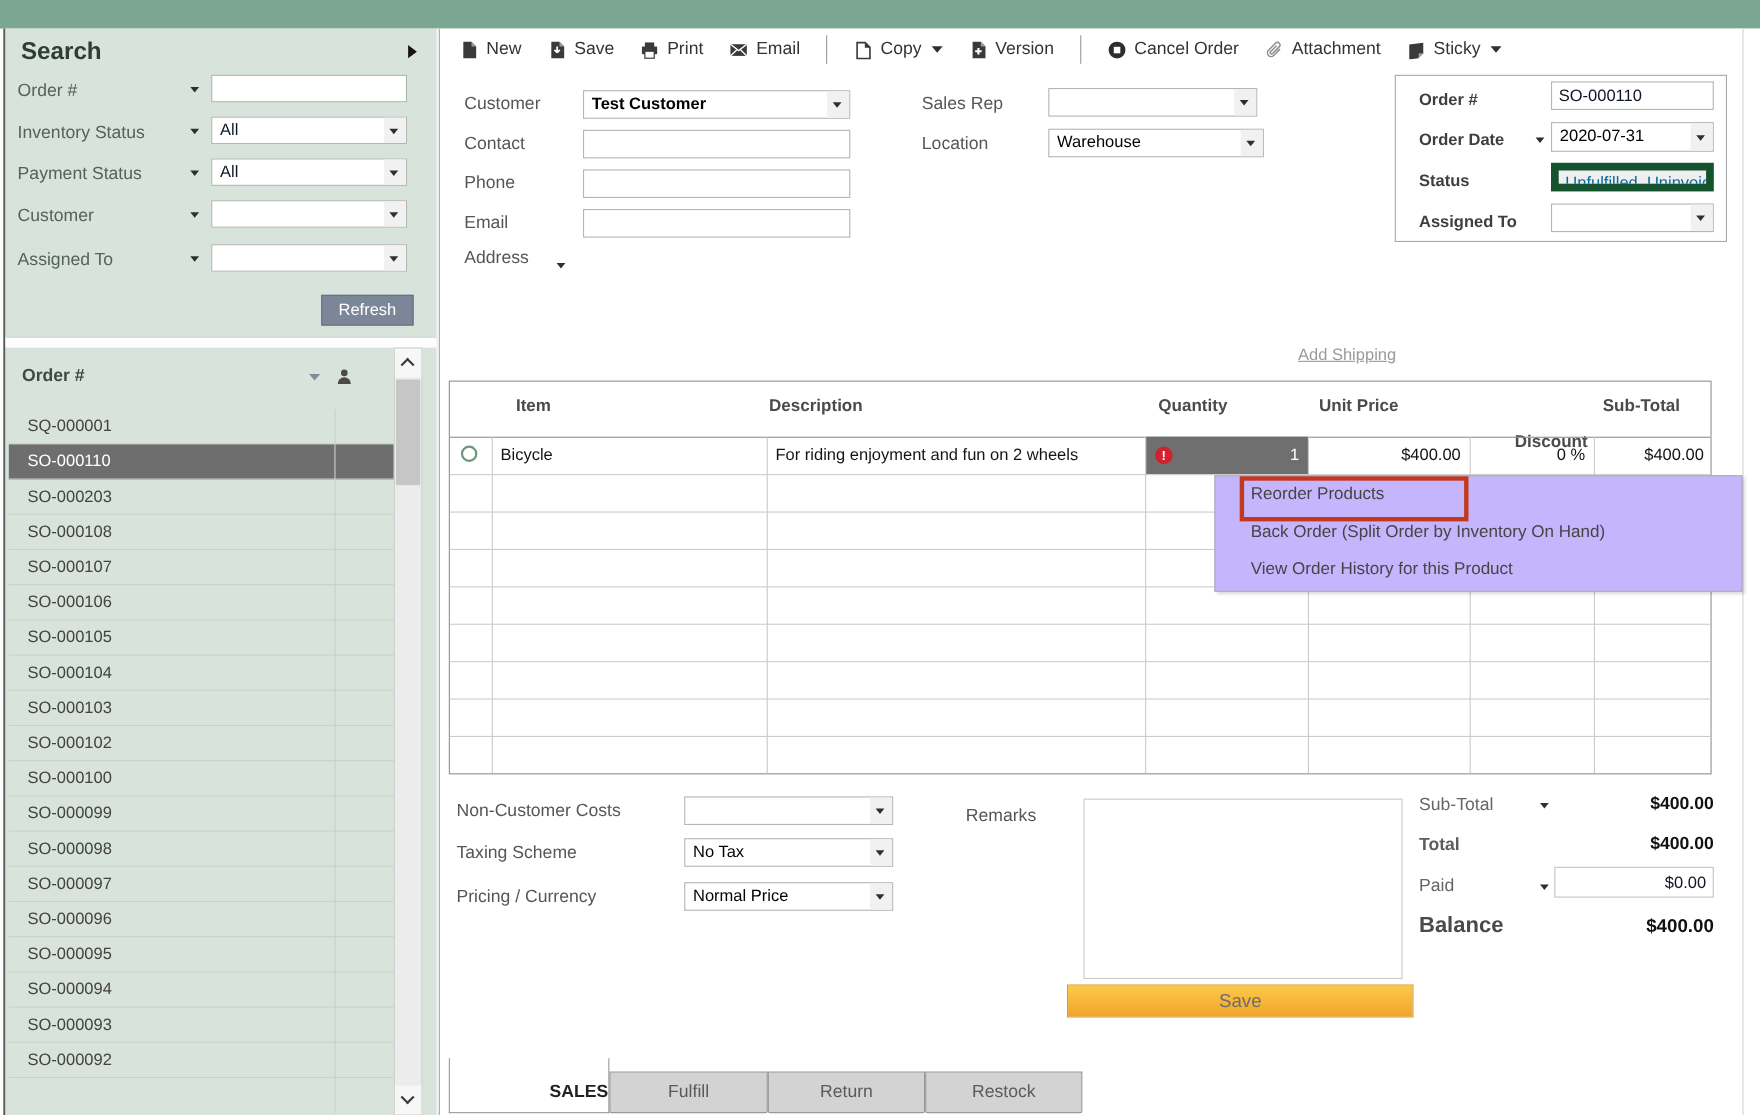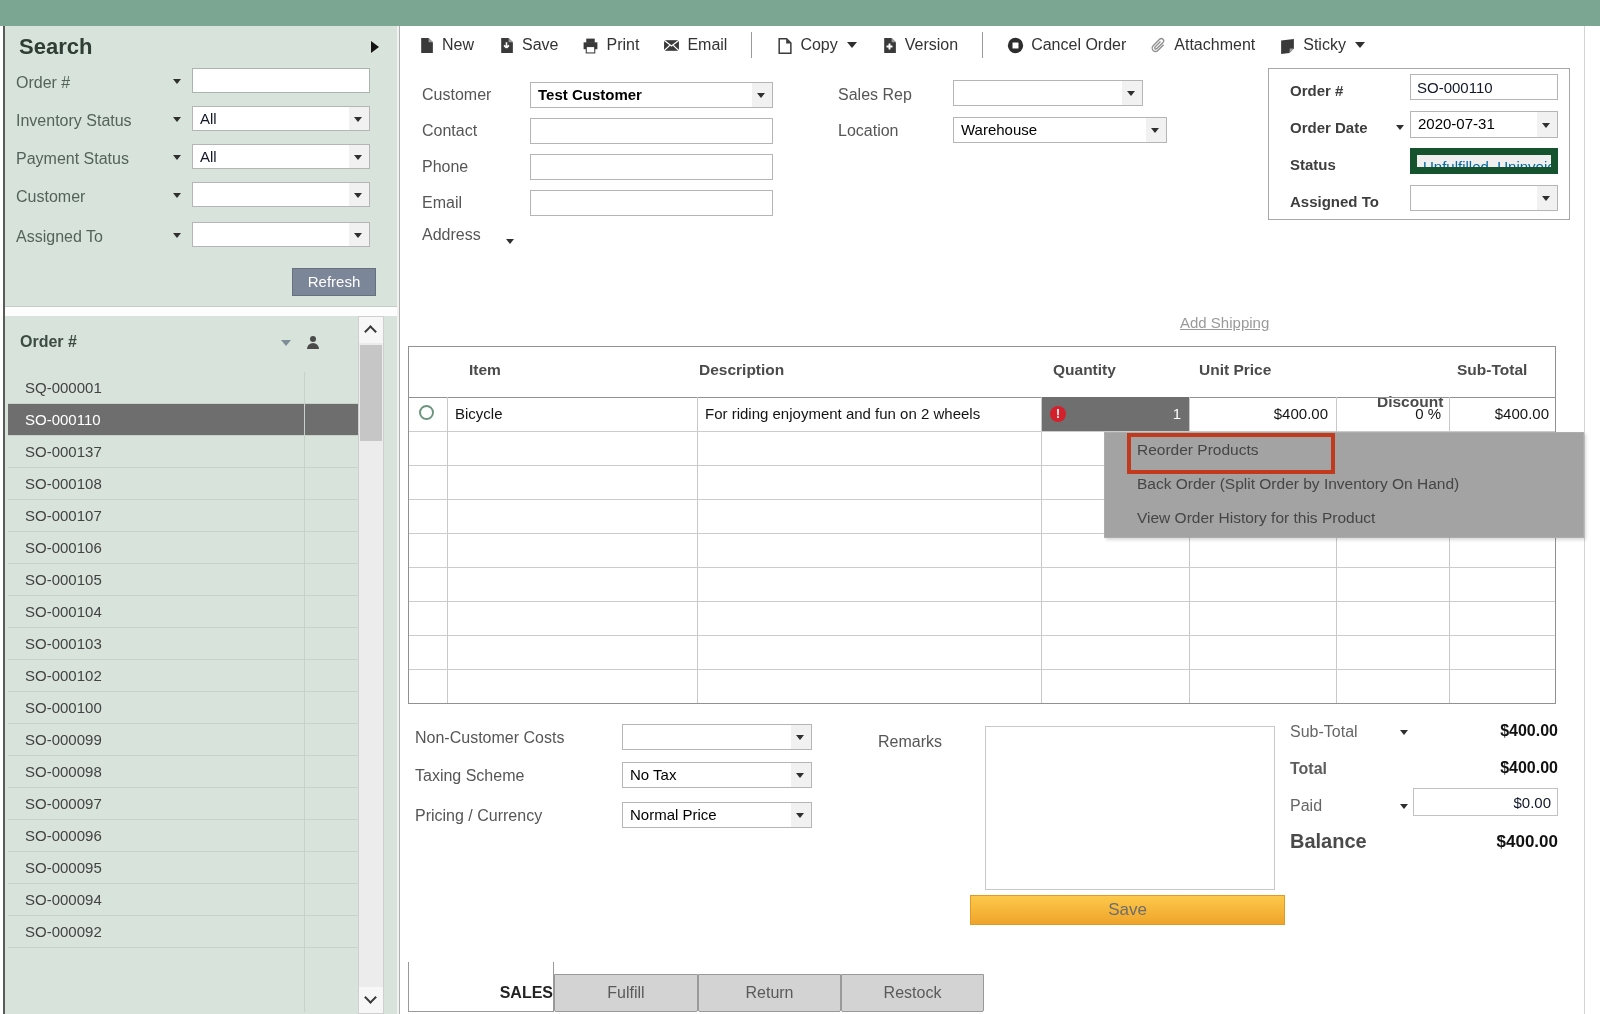--- a/index.html
+++ b/index.html
@@ -61,21 +61,21 @@
   .it-headrule { position:absolute; left:0; top:50px; width:100%; height:1px; background:#919191; }
   .it-h { position:absolute; top:14px; font-size:15.5px; font-weight:bold; color:#4b4b4b; }
   .it-rowline { position:absolute; left:0; width:100%; height:1px; background:#cccccc; }
   .it-cell { position:absolute; top:50px; height:34px; line-height:33px; font-size:15px; color:#141414; white-space:nowrap; overflow:hidden; }
   .ring { position:absolute; left:10px; top:58px; width:15px; height:15px; border:2px solid #6c947e; border-radius:50%; }
   .qty-cell { position:absolute; left:633px; top:50px; width:147px; height:34px; background:#6f6f6f; color:#fff; }
   .qty-cell .qv { position:absolute; right:8px; top:0; line-height:33px; font-size:15px; }
   .alert-ic { position:absolute; left:8px; top:9px; width:16px; height:16px; border-radius:50%; background:#d2202c; color:#fff; font-size:12px; font-weight:bold; text-align:center; line-height:16px; }
 
   
-  .ctx-menu { position:absolute; left:704px; top:406px; width:480px; height:106px; background:#a3a3a3; border:1px solid #adadad; box-shadow:2px 2px 3px rgba(0,0,0,0.15); z-index:10; }
+  .ctx-menu { position:absolute; left:704px; top:406px; width:480px; height:106px; background:#c4b5fd; border:1px solid #adadad; box-shadow:2px 2px 3px rgba(0,0,0,0.15); z-index:10; }
   .ctx-item { height:34px; line-height:34px; padding-left:32px; font-size:15.5px; color:#454545; cursor:default; }
   .annot-box { position:absolute; left:727px; top:407px; width:208px; height:41px; border:4px solid #c23a1e; z-index:12; }
 
   
   .save-btn { position:absolute; left:570px; top:869px; width:315px; height:30px; background:linear-gradient(#fdc94b,#efa42a); border:1px solid #e09a25; color:#6d6d6d; font-size:17px; text-align:center; line-height:28px; cursor:pointer; }
   .tot-label { position:absolute; left:890px; font-size:16px; color:#666; }
   .tot-val { position:absolute; left:1000px; width:158px; text-align:right; font-size:16px; font-weight:bold; color:#111; }
 
   
   .tab-sales { position:absolute; left:8px; top:936px; width:146px; height:50px; background:#fff; border:1px solid #999; border-top:none; font-size:16px; font-weight:bold; color:#222; text-align:right; padding-top:22px; }
@@ -140,35 +140,36 @@
     <span class="icon" style="position:absolute; left:300px; top:308px;">
       <svg width="16" height="16" viewBox="0 0 16 16">
           <circle cx="8" cy="5" r="3" fill="#4a4a4a"></circle>
           <path d="M2 15a6 6 0 0 1 12 0z" fill="#4a4a4a"></path>
         </svg>
     </span>
 
     <div class="order-list">
         <div class="order-row">SQ-000001</div>
         <div class="order-row selected">SO-000110</div>
-        <div class="order-row">SO-000137</div>
+        <div class="order-row">SO-000203</div>
         <div class="order-row">SO-000108</div>
         <div class="order-row">SO-000107</div>
         <div class="order-row">SO-000106</div>
         <div class="order-row">SO-000105</div>
         <div class="order-row">SO-000104</div>
         <div class="order-row">SO-000103</div>
         <div class="order-row">SO-000102</div>
         <div class="order-row">SO-000100</div>
         <div class="order-row">SO-000099</div>
         <div class="order-row">SO-000098</div>
         <div class="order-row">SO-000097</div>
         <div class="order-row">SO-000096</div>
         <div class="order-row">SO-000095</div>
         <div class="order-row">SO-000094</div>
+        <div class="order-row">SO-000093</div>
         <div class="order-row">SO-000092</div>
       </div>
     <div class="list-colline"></div>
 
     <div class="sbar">
       <div class="btn" style="top:0;">
           <span class="chev up"></span>
         </div>
       <div class="thumb"></div>
       <div class="btn" style="bottom:0;">
@@ -292,21 +293,21 @@
     <span class="lcaret" style="left:106px; top:213px;"></span>
 
     <div class="f-label" style="left:438px; top:60px;">Sales Rep</div>
     <div class="combo" style="left:553px; top:54px; width:190px; height:26px;">
       <span class="cval"></span>
         <span class="cbtn">
           <i></i>
         </span>
     </div>
     <div class="f-label" style="left:438px; top:96px;">Location</div>
-    <div class="combo" style="left:553px; top:91px; width:214px; height:26px;">
+    <div class="combo" style="left:553px; top:91px; width:196px; height:26px;">
       <span class="cval" style="color:#000;">Warehouse</span>
         <span class="cbtn">
           <i></i>
         </span>
     </div>
 
     <div class="hdr-box"></div>
     <div class="f-label-b" style="left:890px; top:56px;">Order #</div>
     <input class="t-input" style="left: 1010px; top: 48px; width: 148px; height: 26px;" value="SO-000110">
 

